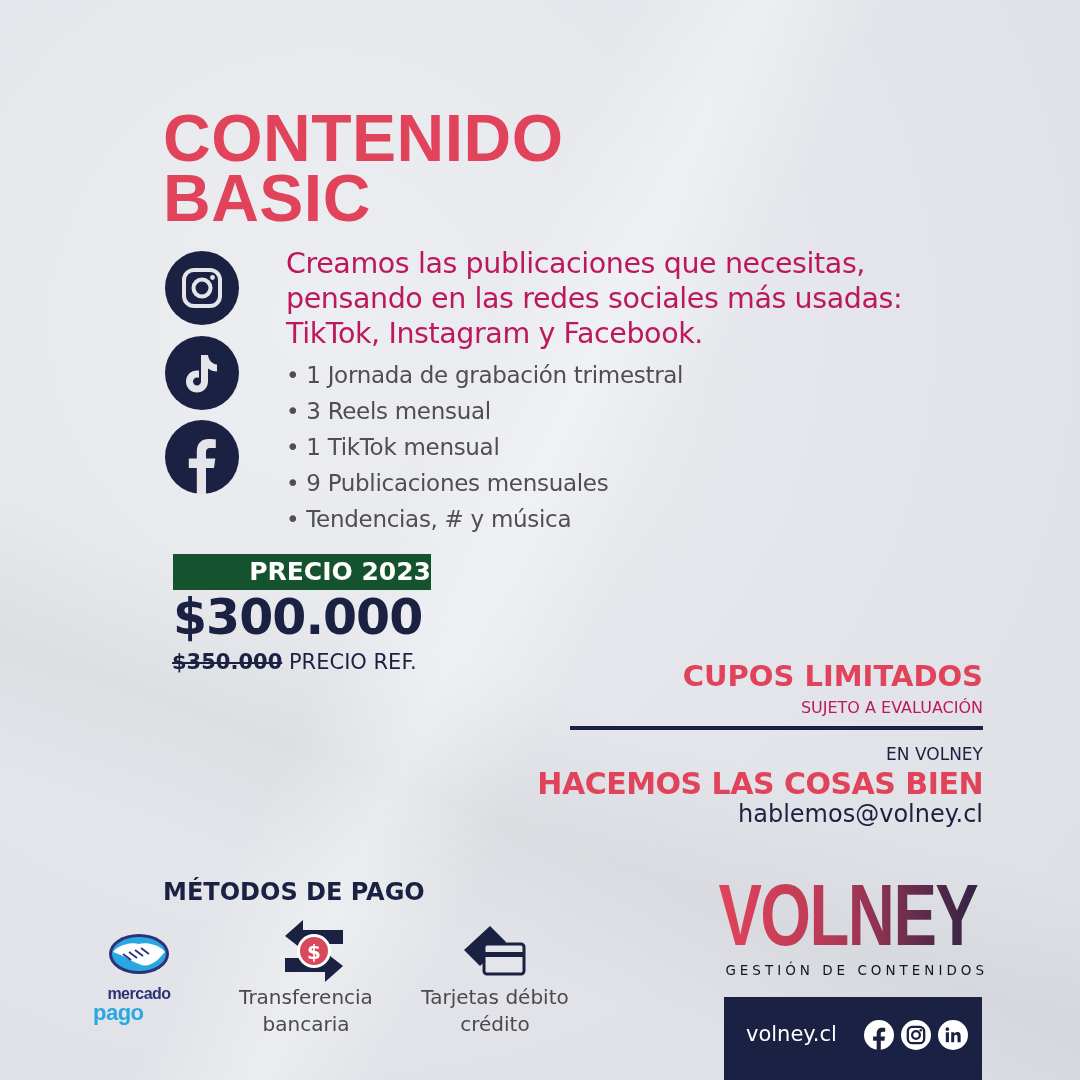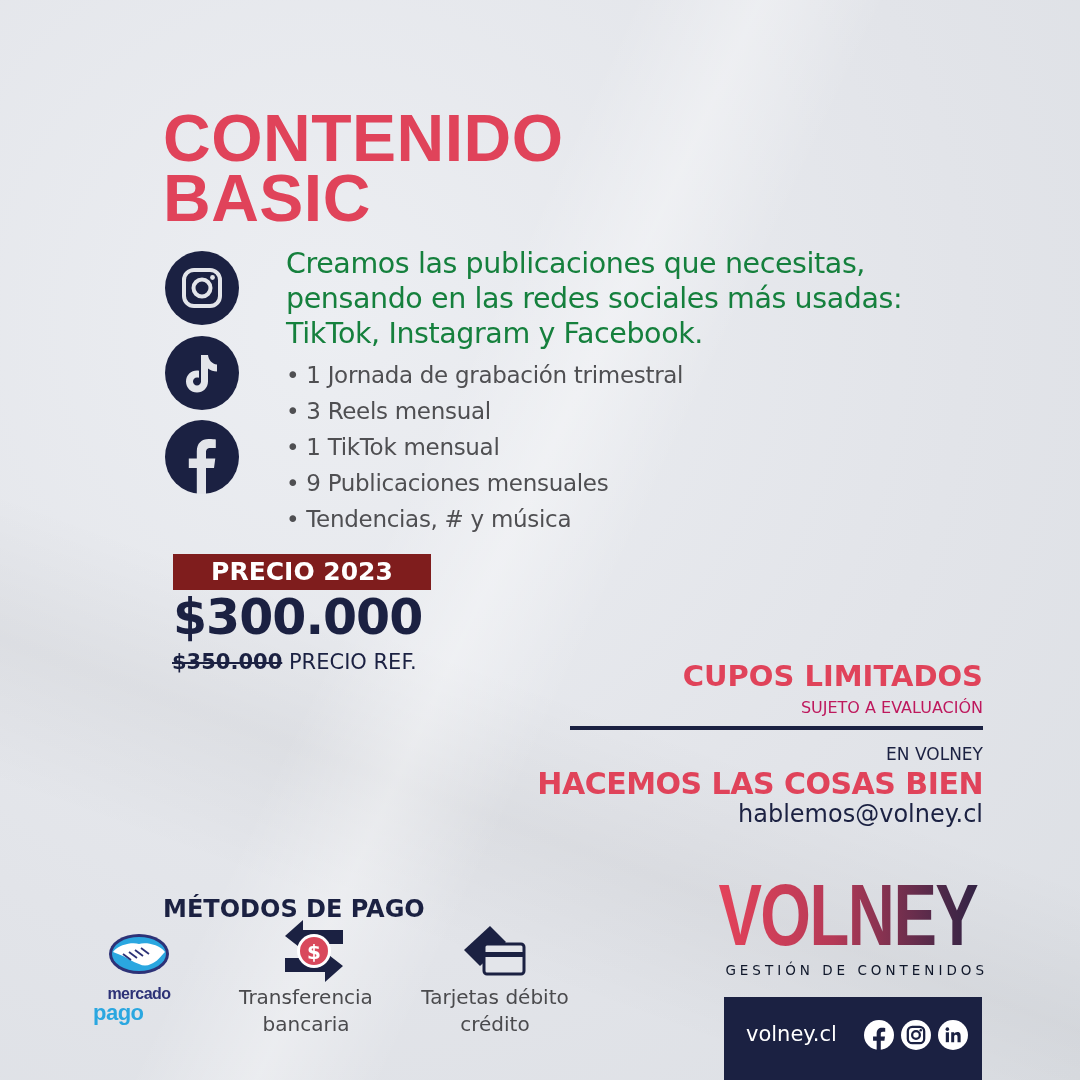--- a/index.html
+++ b/index.html
@@ -24,36 +24,36 @@
   }
   .title div { white-space:nowrap; }
 
   .soc-icon {
     left:165px; width:74px; height:74px; border-radius:50%;
     background:#1b2142; display:flex; align-items:center; justify-content:center;
   }
 
   .intro {
     left:286px; top:246px; width:720px;
-    font-size:28.5px; line-height:35px; color:#15803d;
+    font-size:28.5px; line-height:35px; color:#be185d;
     font-family:"DejaVu Sans", sans-serif; letter-spacing:-0.4px;
   }
   .bullets {
     left:286px; top:357px;
     font-size:23px; line-height:36px; color:#4f4f52;
     font-family:"DejaVu Sans", sans-serif; letter-spacing:-0.3px;
   }
   .bullets li { list-style:none; white-space:nowrap; }
   .bullets li::before { content:"• "; }
 
   .price-badge {
     left:173px; top:554px; width:258px; height:36px;
-    background:#7f1d1d; color:#ffffff;
+    background:#14532d; color:#ffffff;
     font-family:"DejaVu Sans", sans-serif; font-weight:700;
-    font-size:25px; line-height:36px; text-align:center;
+    font-size:25px; line-height:36px; text-align:right;
   }
   .price {
     left:173px; top:588px;
     font-family:"DejaVu Sans", sans-serif; font-weight:700;
     font-size:49px; line-height:60px; color:#1b2142; letter-spacing:-1px;
   }
   .price-ref {
     left:172px; top:648px; white-space:nowrap;
     font-family:"DejaVu Sans", sans-serif; font-size:21px; line-height:28px; color:#1b2142;
   }
@@ -62,21 +62,21 @@
   .right-block { right:97px; text-align:right; white-space:nowrap; }
   .cupos { top:656px; font-family:"DejaVu Sans", sans-serif; font-weight:700; font-size:29px; line-height:40px; color:#e0435a; }
   .sujeto { top:697px; font-size:16px; line-height:22px; color:#be185d; }
   .divider { left:570px; top:726px; width:413px; height:4px; background:#1b2142; }
   .en-volney { top:742px; font-size:17px; line-height:24px; color:#1b2142; }
   .hacemos { top:764px; font-family:"DejaVu Sans", sans-serif; font-weight:700; font-size:30px; line-height:40px; color:#e0435a; letter-spacing:-0.5px; }
   .email { top:802px; font-size:24px; line-height:24px; color:#1b2142; }
 
   .pay-title {
     left:163px; top:876px;
-    font-family:"DejaVu Sans", sans-serif; font-weight:700; font-size:24px; line-height:32px; color:#1b2142;margin-top:17px;
+    font-family:"DejaVu Sans", sans-serif; font-weight:700; font-size:24px; line-height:32px; color:#1b2142;
   }
   .pay-label { font-size:20px; line-height:27px; color:#4a4a4d; text-align:center; white-space:nowrap; }
 
   .logo {
     left:708px; top:872px; width:280px;
     font-family:"Liberation Sans", sans-serif; font-weight:700; font-size:88px; line-height:86px;
     letter-spacing:-2px; text-align:center;
     transform:scaleX(0.74); transform-origin:left top;
     background:linear-gradient(90deg, #e8435a 0%, #b53a57 45%, #4a2848 85%, #2c2244 100%);
     -webkit-background-clip:text; background-clip:text; color:transparent;

